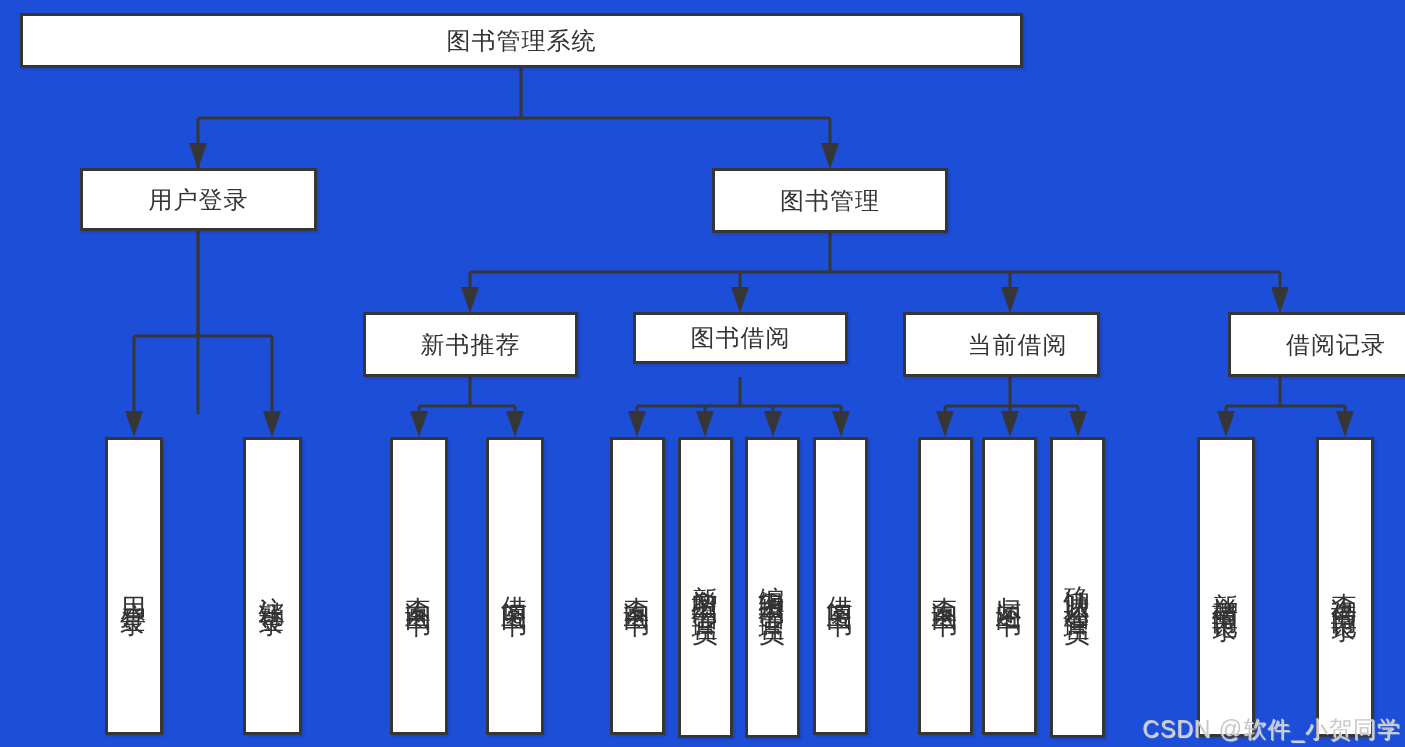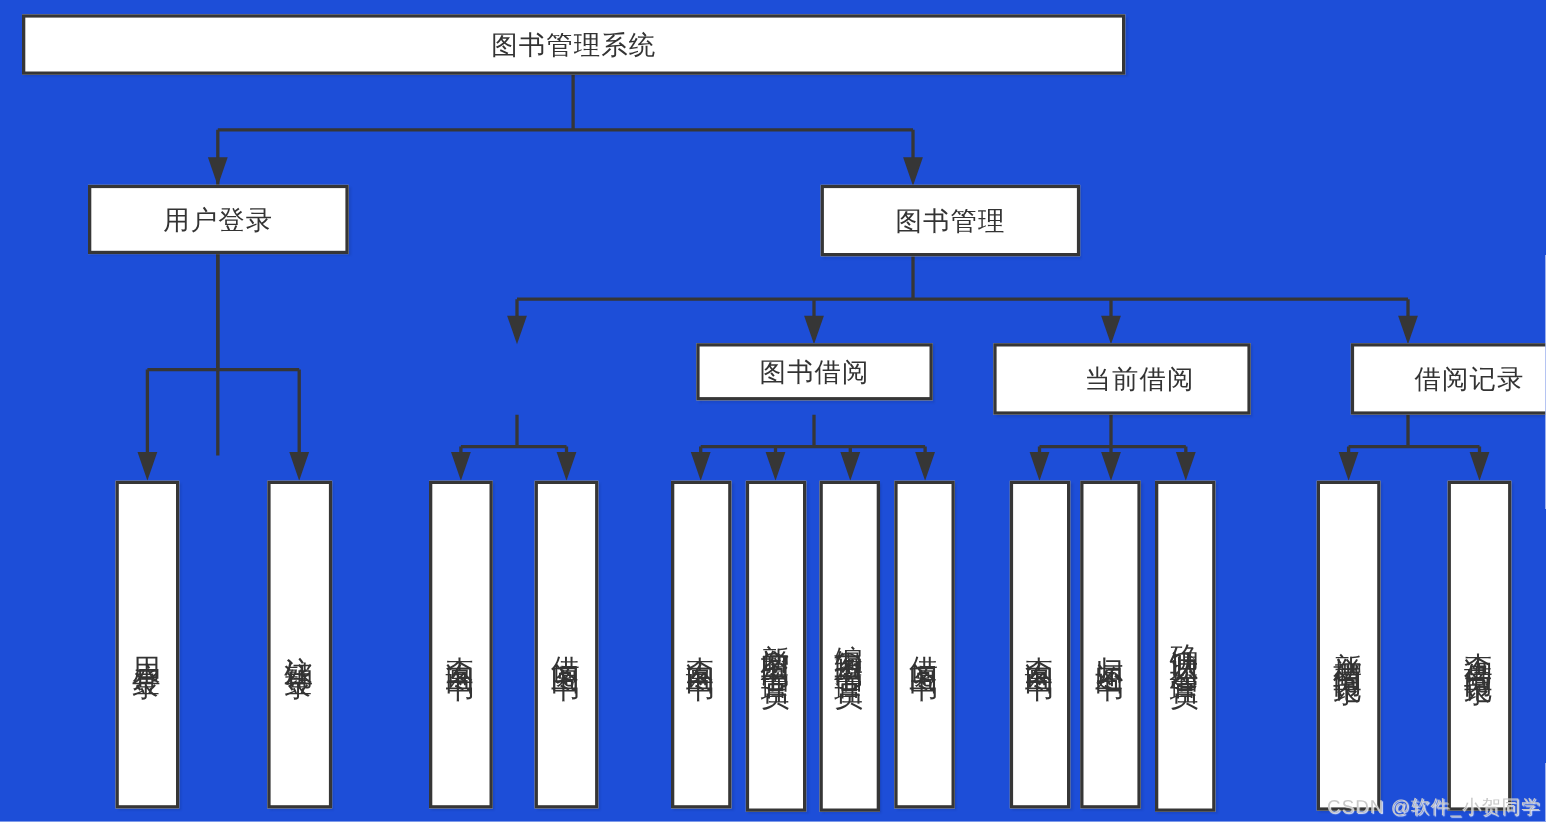--- a/index.html
+++ b/index.html
@@ -51,21 +51,21 @@
     text-orientation: mixed;
     font-size: 26px;
     letter-spacing: 5px;
     color: #333333;
     white-space: nowrap;
   }
   #watermark {
     position: absolute;
     right: 4px;
     bottom: 2px;
-    font-size: 17px;
+    font-size: 23px;
     letter-spacing: 1px;
     color: #c8c8c8;
     text-shadow: 1px 1px 1px rgba(255,255,255,0.9);
     white-space: nowrap;
   }
 </style>
 </head>
 <body>
 
 <div id="canvas">
@@ -115,28 +115,31 @@
     </g>
   </svg>
 
   <div class="node" style="left:20px; top:13px; width:1003px; height:55px;">
     <span>图书管理系统</span>
   </div>
 
   <div class="node" style="left:80px; top:168px; width:237px; height:63px;">
     <span>用户登录</span>
   </div>
-  <div class="node" style="left:712px; top:168px; width:236px; height:65px;margin-left:34px;">
+  <div class="node" style="left:712px; top:168px; width:236px; height:65px;">
     <span>图书管理</span>
   </div>
 
+  <div class="node" style="left:363px; top:312px; width:215px; height:65px;">
+    <span>新书推荐</span>
+  </div>
   <div class="node" style="left:633px; top:312px; width:215px; height:52px;">
     <span>图书借阅</span>
   </div>
-  <div class="node" style="left:903px; top:312px; width:234px; height:65px;padding-left:32px;">
+  <div class="node" style="left:903px; top:312px; width:197px; height:65px;padding-left:32px;">
     <span>当前借阅</span>
   </div>
   <div class="node" style="left:1228px; top:312px; width:216px; height:65px;">
     <span>借阅记录</span>
   </div>
 
   <div class="leaf" style="left:105px; top:437px; width:58px; height:298px;">
     <span>用户登录</span>
   </div>
   <div class="leaf" style="left:243px; top:437px; width:59px; height:298px;">

